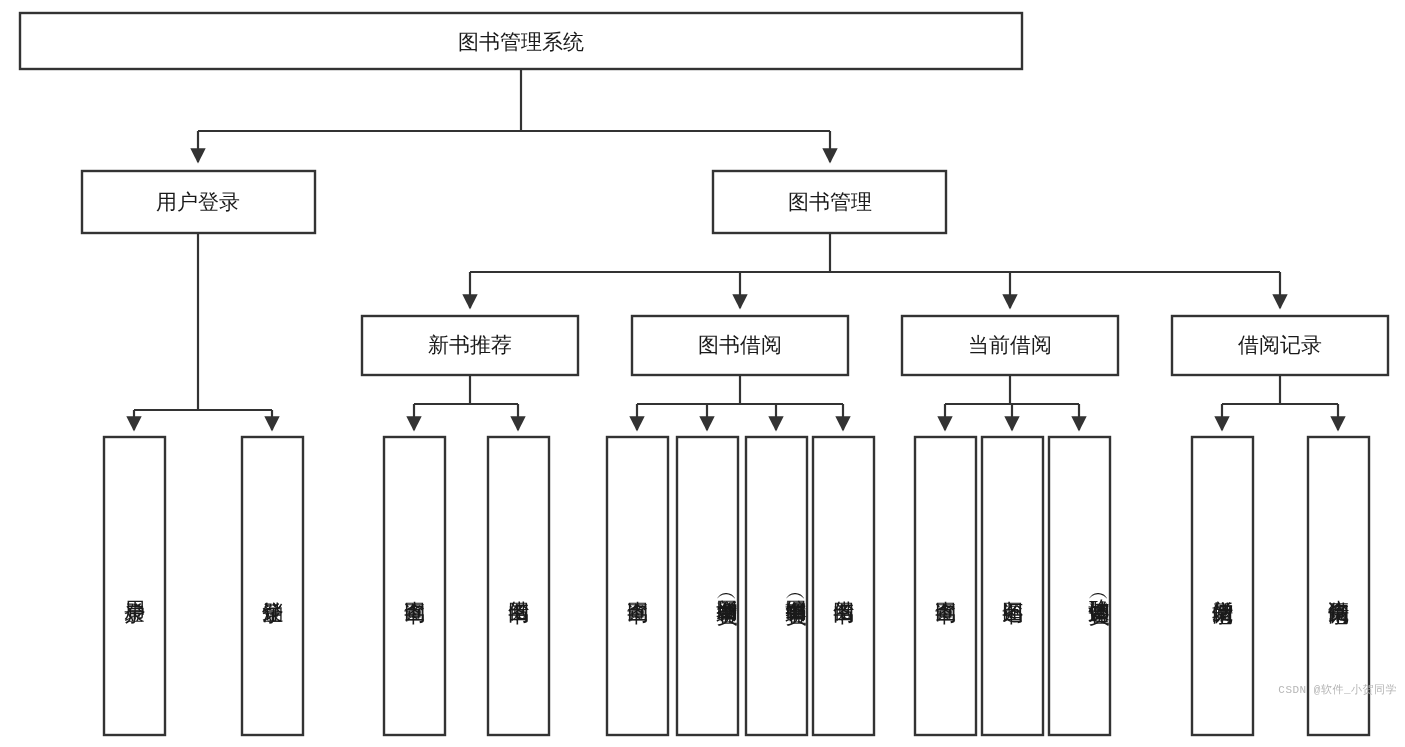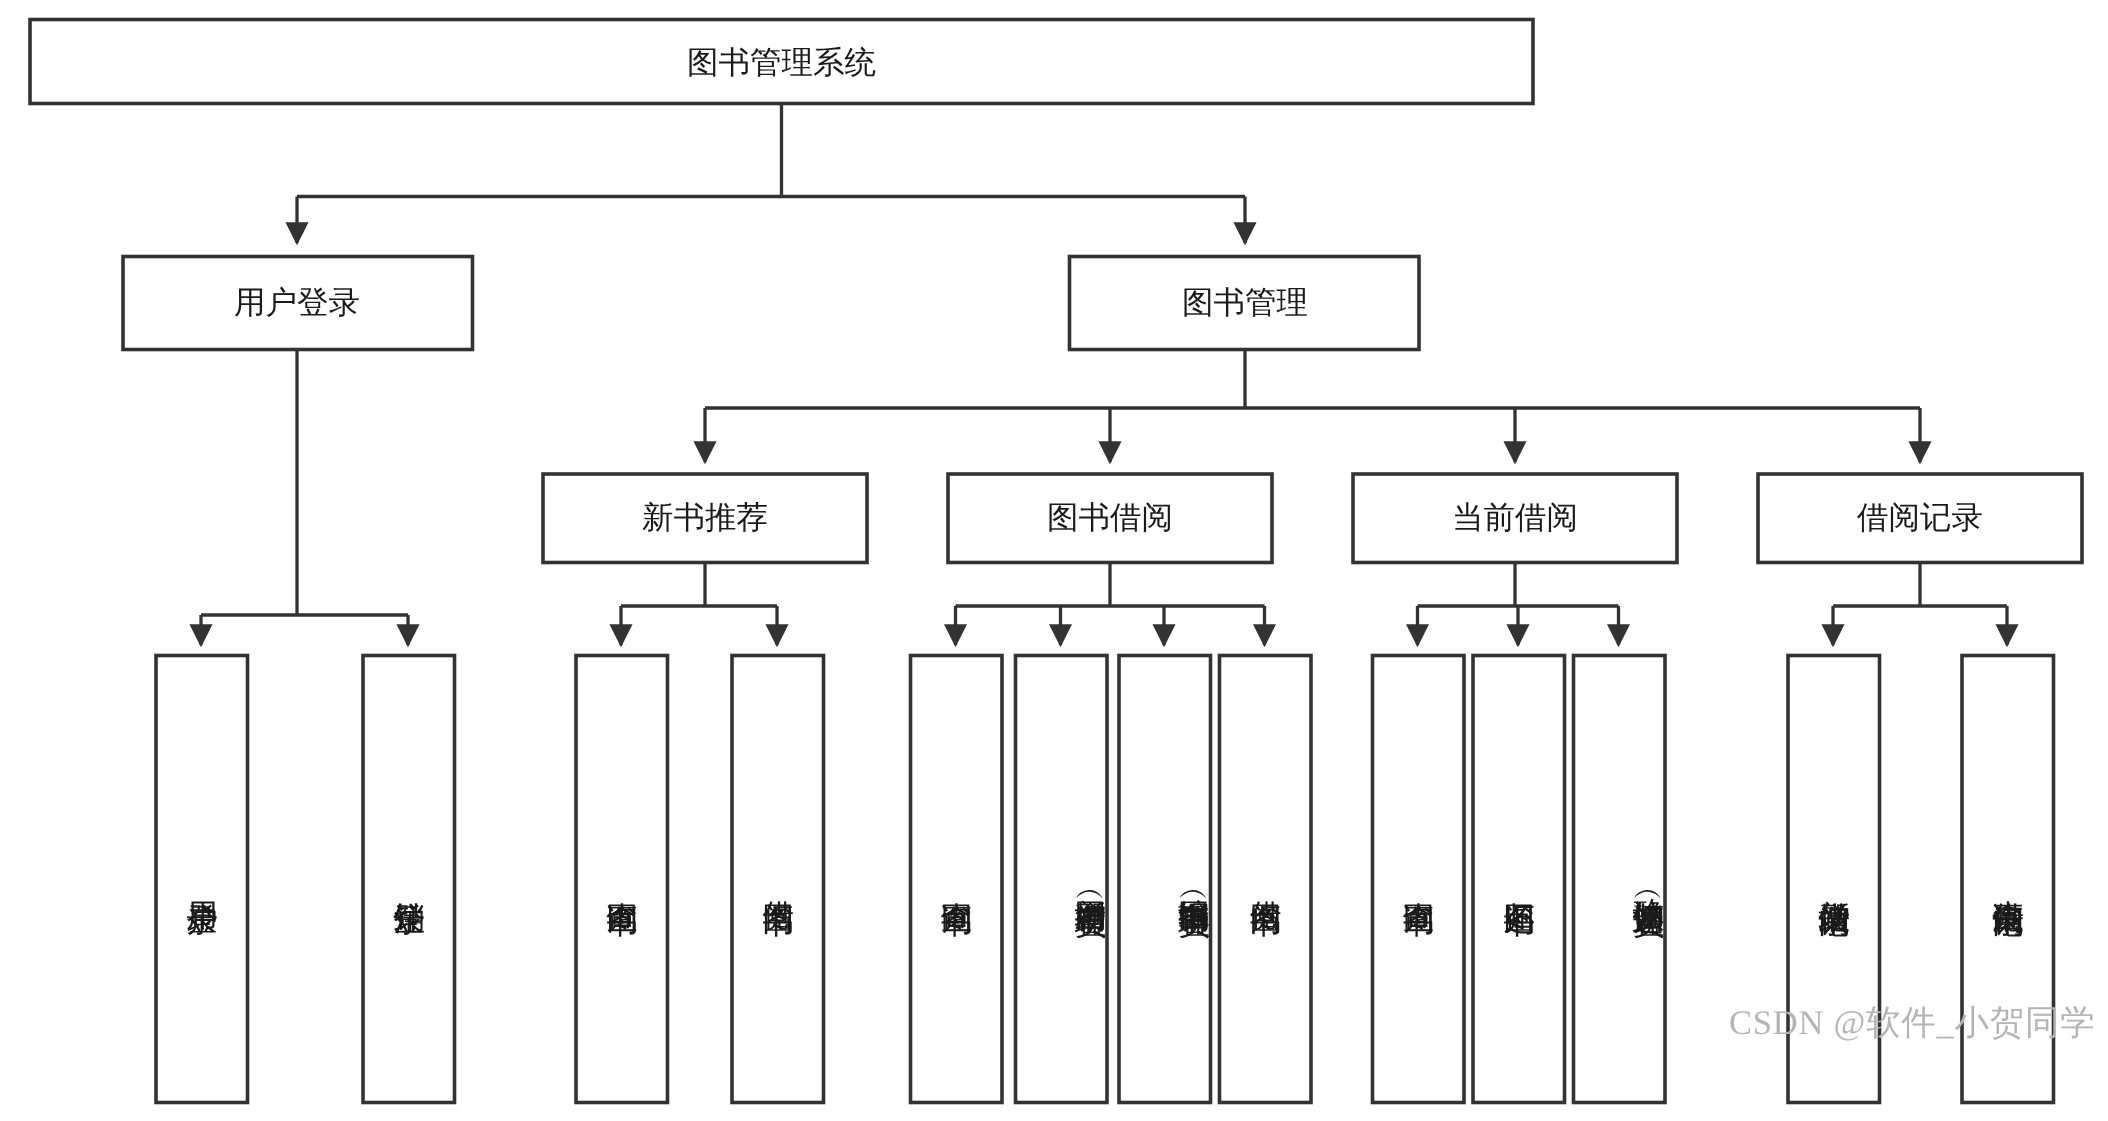--- a/index.html
+++ b/index.html
@@ -61,22 +61,22 @@
     align-items: center;
     justify-content: center;
     text-align: center;
     pointer-events: none;
     white-space: nowrap;
   }
   .watermark {
     position: absolute;
     right: 8px;
     bottom: 4px;
-    font-family: Liberation Serif, serif;
-    font-size: 23px;
+    font-family: Liberation Mono, monospace;
+    font-size: 11px;
     color: #b5b5b5;
     letter-spacing: 0.5px;
     user-select: none;
   }
 </style>
 </head>
 <body>
 
 <div id="diagram-root">
 

